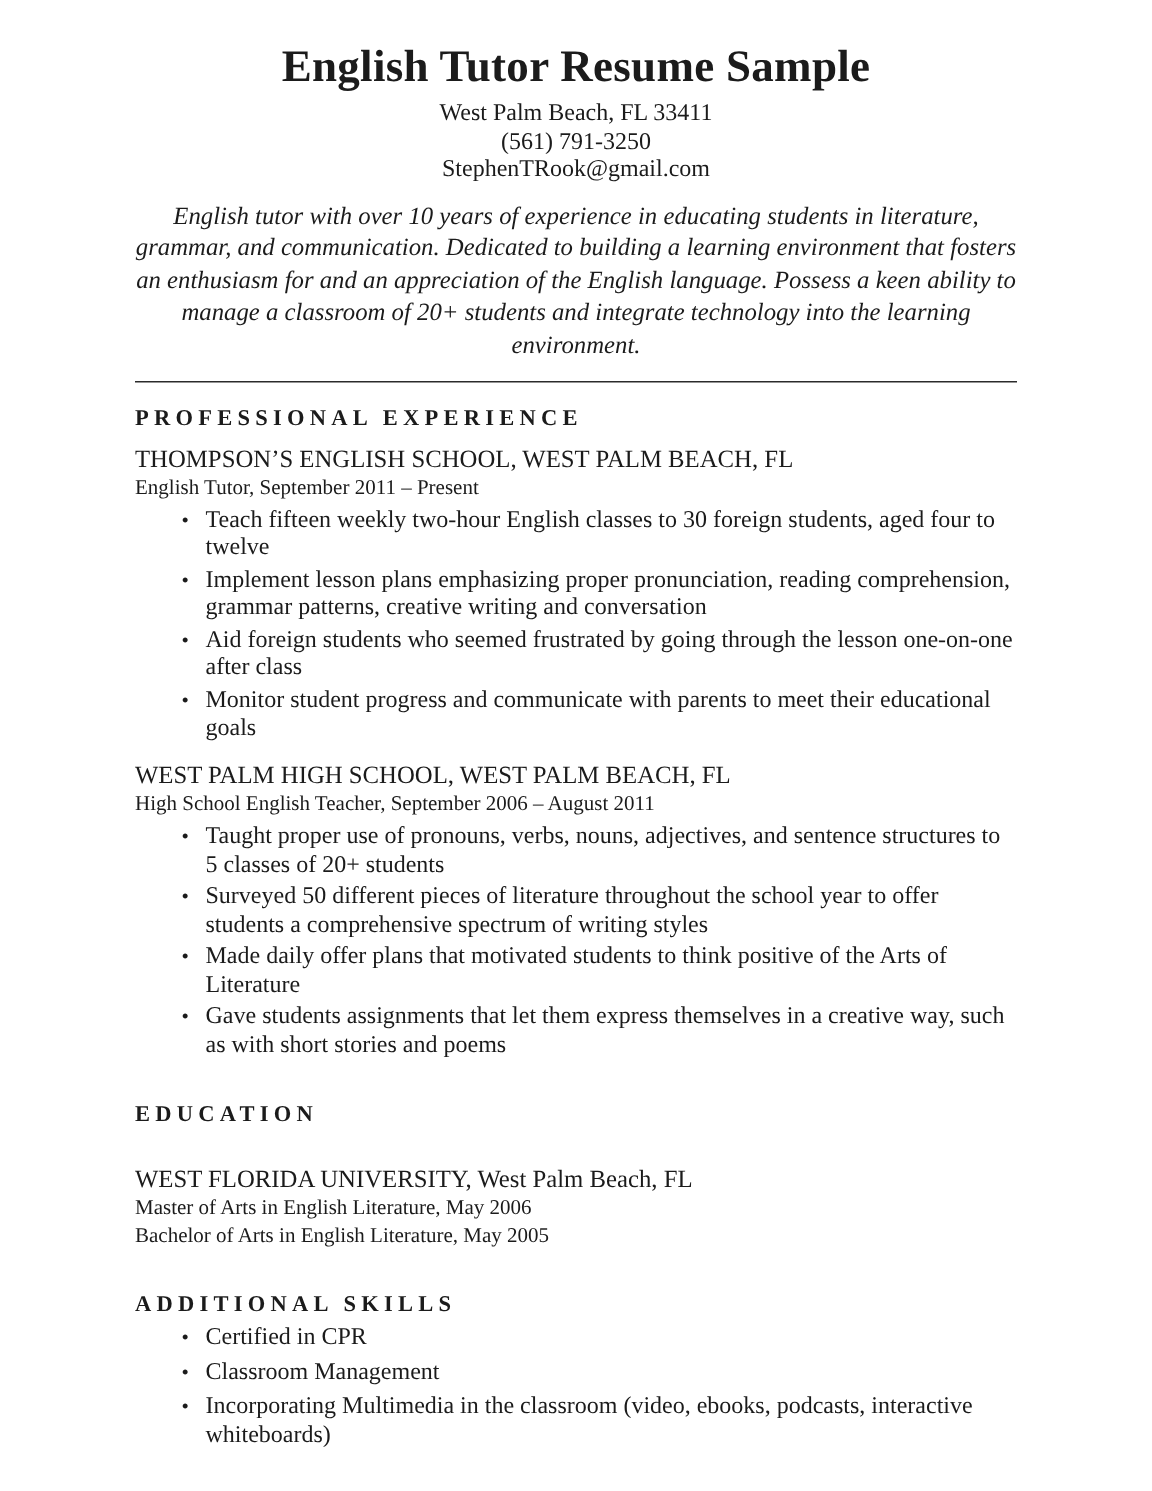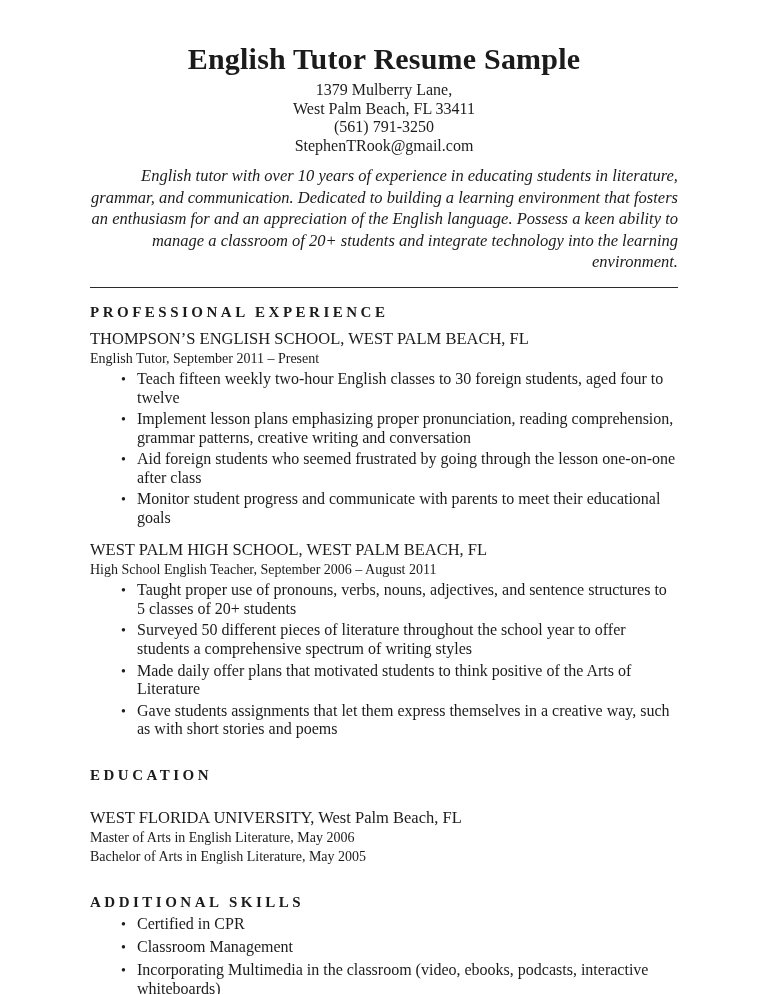--- a/index.html
+++ b/index.html
@@ -7,41 +7,41 @@
   body {
     width: 768px;
     height: 994px;
     font-family: "Liberation Serif", "DejaVu Serif", serif;
     color: #1b1b1b;
     overflow: hidden;
   }
   .page {
     width: 768px;
     height: 994px;
-    padding: 42px 90px 0 90px;
+    padding: 28px 90px 0 90px;
     border-radius: 15px;
   }
   .doc-header { text-align: center; }
   .resume-title {
     font-size: 30px;
     font-weight: bold;
     line-height: 34px;
     letter-spacing: 0.2px;
     margin-bottom: 5px;
   }
   .contact-line {
     font-size: 16px;
     line-height: 18.5px;
   }
   .summary {
     margin-top: 10px;
     font-style: italic;
     font-size: 16.5px;
     line-height: 21.5px;
-    text-align: right;
+    text-align: center;
   }
   .divider {
     border: none;
     border-top: 1.5px solid #2b2b2b;
     margin-top: 14px;
   }
   .section-heading {
     font-size: 15px;
     font-weight: bold;
     letter-spacing: 3.5px;
@@ -79,21 +79,20 @@
   .edu-block { margin-top: 24px; }
   .skills .bullet-item { margin-top: 4px; }
 </style>
 </head>
 <body>
 
 <div class="page">
 
   <div class="doc-header">
     <div class="resume-title">English Tutor Resume Sample</div>
-    <div class="contact-line">1379 Mulberry Lane,</div>
     <div class="contact-line">West Palm Beach, FL 33411</div>
     <div class="contact-line">(561) 791-3250</div>
     <div class="contact-line">StephenTRook@gmail.com</div>
   </div>
 
   <div class="summary">English tutor with over 10 years of experience in educating students in literature, grammar, and communication. Dedicated to building a learning environment that fosters an enthusiasm for and an appreciation of the English language. Possess a keen ability to manage a classroom of 20+ students and integrate technology into the learning environment.</div>
 
   <hr class="divider">
 
   <div class="section-heading">PROFESSIONAL EXPERIENCE</div>

